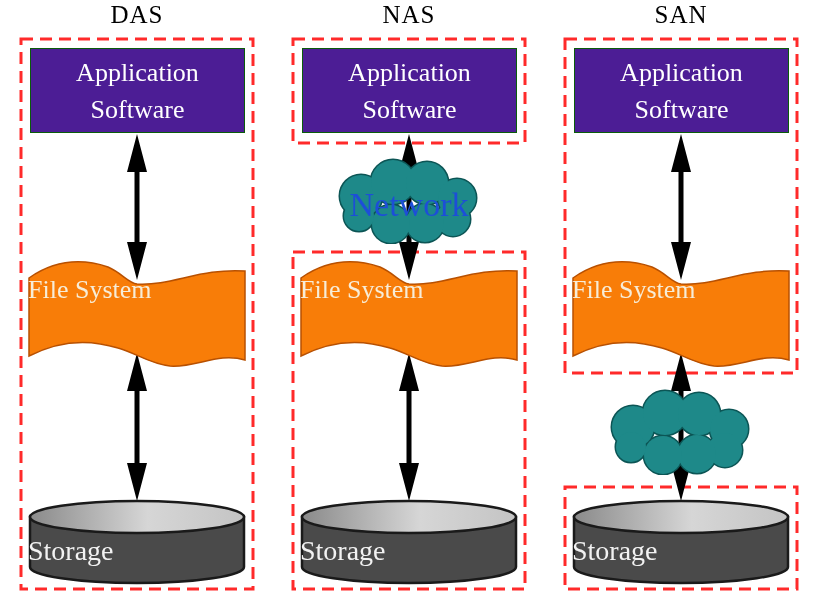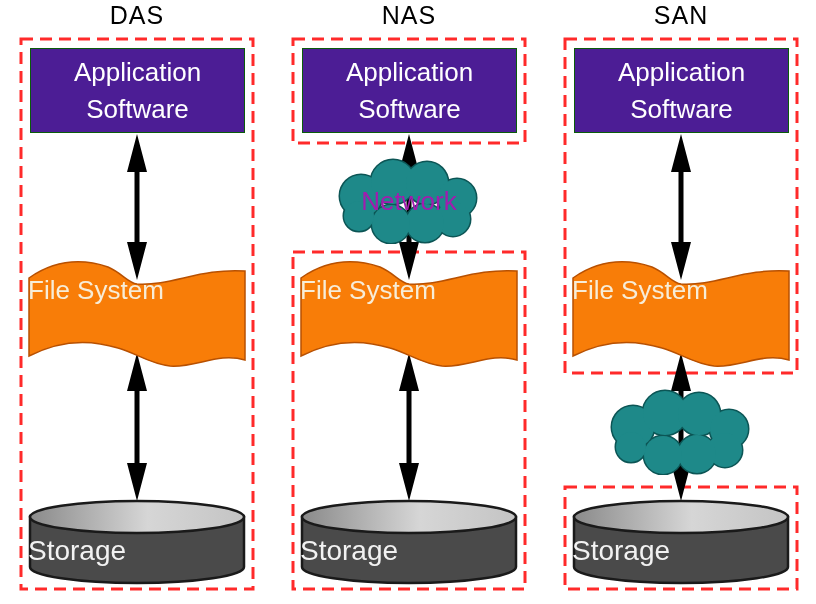--- a/index.html
+++ b/index.html
@@ -1,18 +1,18 @@
 <!DOCTYPE html>
 <html><head>
 <meta charset="utf-8">
 <style>
   html,body { margin:0; padding:0; background:#fff; }
   #canvas {
     position:relative; width:816px; height:604px; background:#ffffff;
-    font-family:Liberation Sans, sans-serif; overflow:hidden;border-radius:20px;
+    font-family:Liberation Serif, serif; overflow:hidden;border-radius:20px;
   }
   .abs { position:absolute; }
   svg { display:block; }
 
   
   #dash-layer { left:0; top:0; z-index:0; }
   .dash-rect { fill:none; stroke-width:3; }
 
   
   .col-title {
@@ -39,21 +39,21 @@
   .wave path { stroke:#b85000; stroke-width:1.5; }
   .fs-label {
     top:275px; width:218px; text-align:left; font-size:26px;
     color:#f7edd8; z-index:3;
   }
 
   
   .cloud { z-index:3; }
   .cloud .outline { stroke:#0c5555; stroke-width:3; }
   .cloud-label {
-    width:156px; text-align:center; font-size:26px; color:#a21caf; z-index:4;
+    width:156px; text-align:center; font-size:34px; color:#1d4ed8; z-index:4;
   }
 
   
   .cyl { top:499px; z-index:2; }
   .cyl .body { stroke:#1a1a1a; stroke-width:2.5; }
   .cyl .top-ellipse { stroke:#1a1a1a; stroke-width:2.5; }
   .storage-label {
     top:535px; width:218px; text-align:left; font-size:28px;
     color:#f2f2f2; z-index:3;
   }

